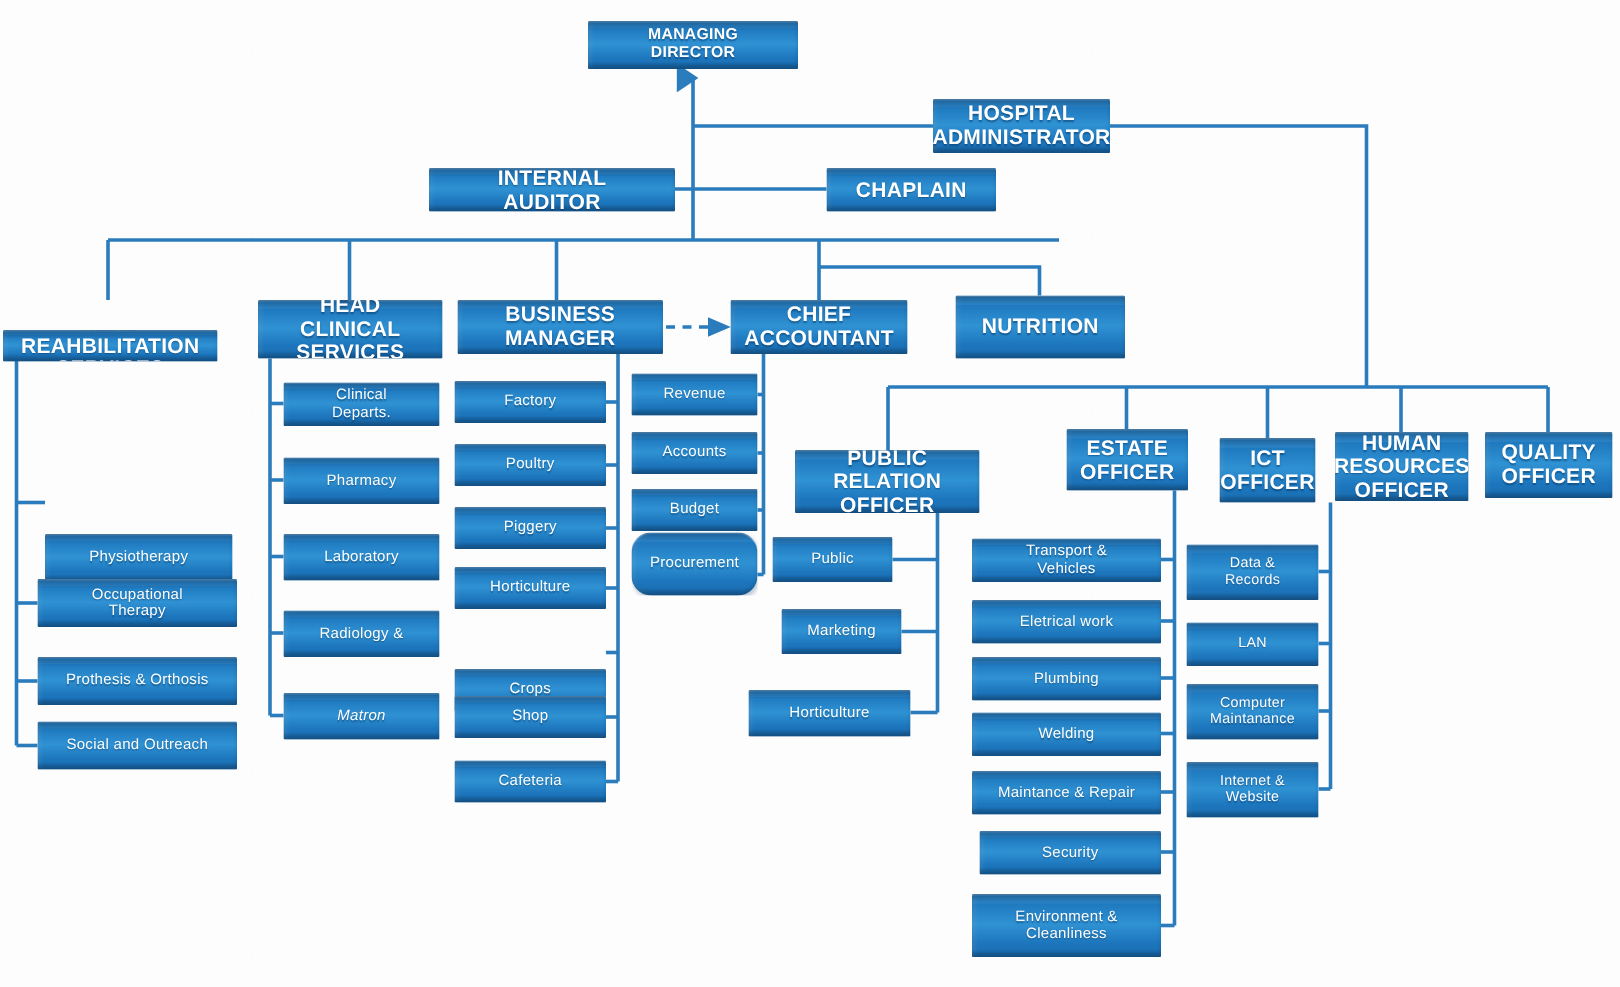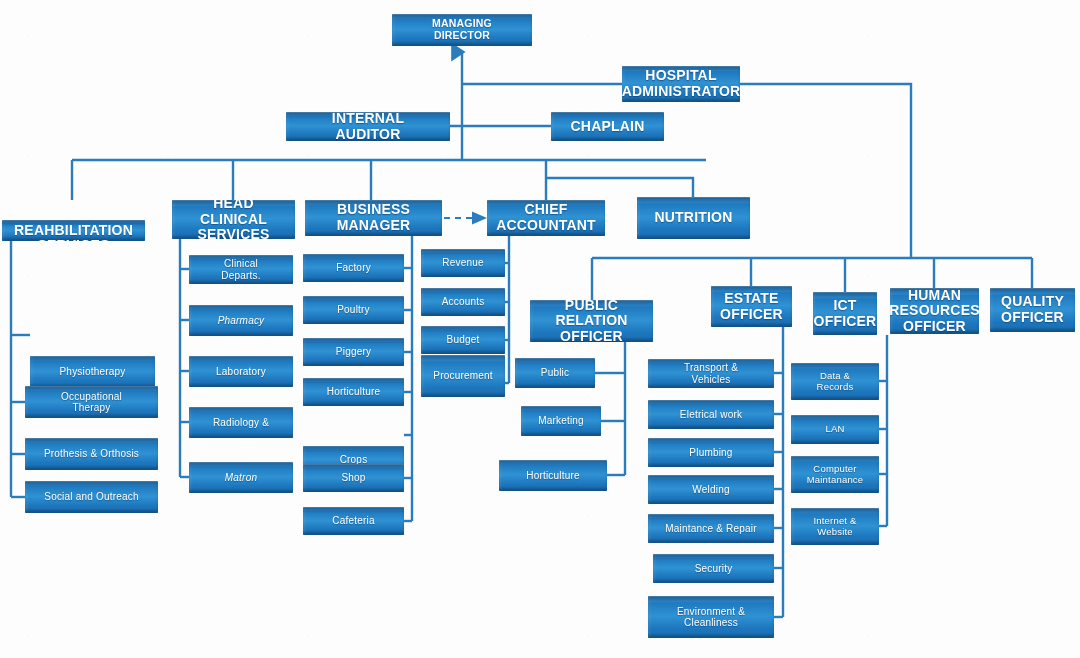--- a/index.html
+++ b/index.html
@@ -206,21 +206,21 @@
       </div>
       <div class="node" style="left: 25px; top: 438px; width: 133px; height: 32px;">
         <span class="lbl s-sm">Prothesis &amp; Orthosis</span>
       </div>
       <div class="node" style="left: 25px; top: 481px; width: 133px; height: 32px;">
         <span class="lbl s-sm">Social and Outreach</span>
       </div>
       <div class="node" style="left: 189px; top: 255px; width: 104px; height: 29px;">
         <span class="lbl s-sm">Clinical Departs.</span>
       </div>
-      <div class="node" style="left: 189px; top: 305px; width: 104px; height: 31px; font-style: italic;">
+      <div class="node" style="left: 189px; top: 305px; width: 104px; height: 31px;">
         <span class="lbl s-sm">Pharmacy</span>
       </div>
       <div class="node" style="left: 189px; top: 356px; width: 104px; height: 31px; text-align: right;">
         <span class="lbl s-sm">Laboratory</span>
       </div>
       <div class="node" style="left: 189px; top: 407px; width: 104px; height: 31px;">
         <span class="lbl s-sm">Radiology &amp;</span>
       </div>
       <div class="node" style="left: 189px; top: 462px; width: 104px; height: 31px; font-style: italic;">
         <span class="lbl s-sm">Matron</span>
@@ -248,21 +248,21 @@
       </div>
       <div class="node" style="left: 421px; top: 249px; width: 84px; height: 28px;">
         <span class="lbl s-sm">Revenue</span>
       </div>
       <div class="node" style="left: 421px; top: 288px; width: 84px; height: 28px;">
         <span class="lbl s-sm">Accounts</span>
       </div>
       <div class="node" style="left: 421px; top: 326px; width: 84px; height: 28px;">
         <span class="lbl s-sm">Budget</span>
       </div>
-      <div class="node" style="left: 421px; top: 355px; width: 84px; height: 42px;">
+      <div class="node" style="left: 421px; top: 355px; width: 84px; height: 42px; border-radius: 13px;">
         <span class="lbl s-sm">Procurement</span>
       </div>
       <div class="node" style="left: 515px; top: 358px; width: 80px; height: 30px;">
         <span class="lbl s-sm">Public</span>
       </div>
       <div class="node" style="left: 521px; top: 406px; width: 80px; height: 30px;">
         <span class="lbl s-sm">Marketing</span>
       </div>
       <div class="node" style="left: 499px; top: 460px; width: 108px; height: 31px;">
         <span class="lbl s-sm">Horticulture</span>

